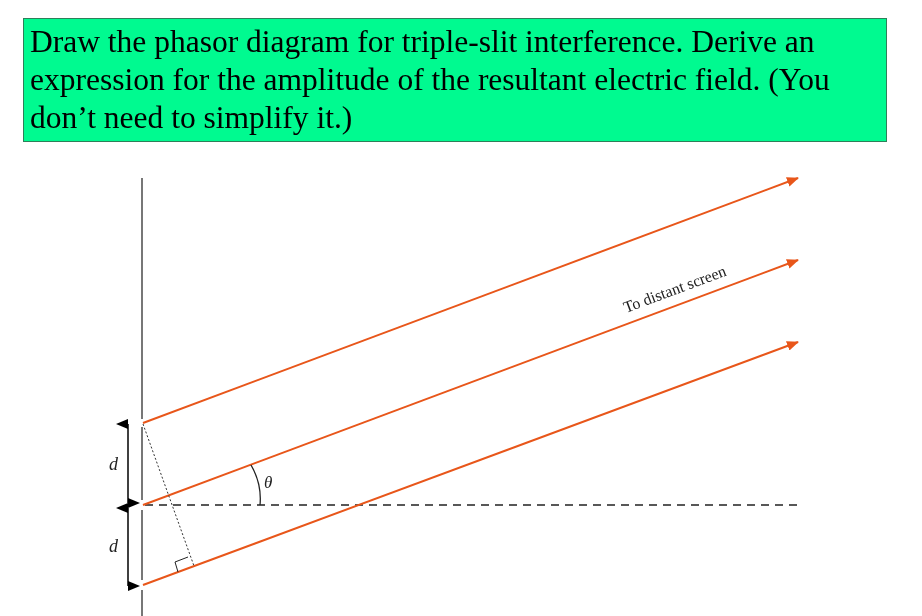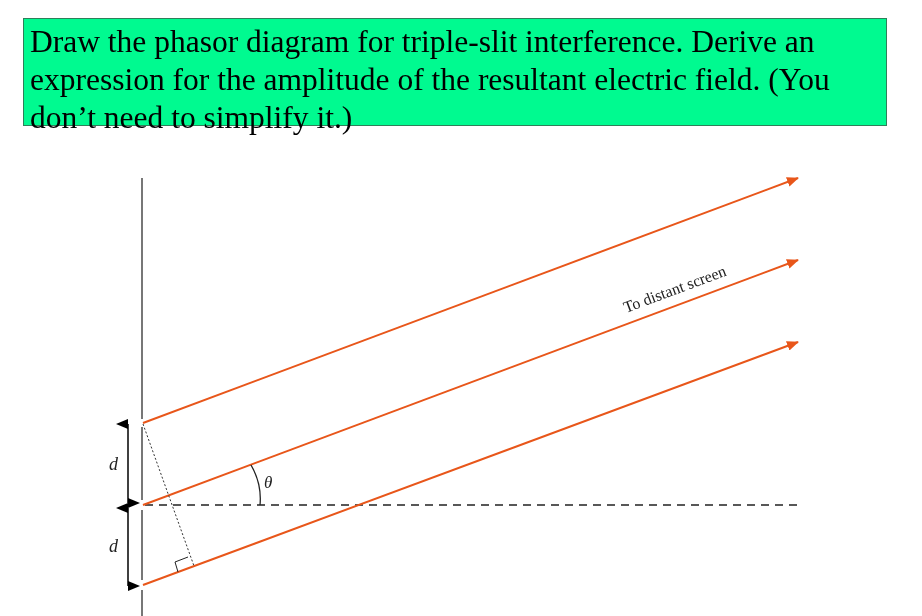--- a/index.html
+++ b/index.html
@@ -1,18 +1,18 @@
 <!DOCTYPE html>
 <html><head>
   <meta charset="utf-8">
   <style>
     html, body { margin: 0; padding: 0; background: #ffffff; }
     body { width: 922px; height: 616px; position: relative; overflow: hidden; }
     .question-box {
-      position: absolute; left: 23px; top: 18px; width: 864px; height: 108px;
+      position: absolute; left: 23px; top: 18px; width: 864px; height: 124px;
       background: #00fa90; border: 1.5px solid #2f7f5a; box-sizing: border-box;
       padding: 4px 7px 0 6px;
       font-family: "Liberation Serif", "DejaVu Serif", serif;
       font-size: 31.5px; line-height: 38px; color: #000;
     }
     svg.diagram { position: absolute; left: 0; top: 0; }
     .lbl { font-family: "Liberation Serif", "DejaVu Serif", serif; font-style: italic; fill: #222; }
     .lbl-plain { font-family: "Liberation Serif", "DejaVu Serif", serif; fill: #222; }
   </style>
 </head>

